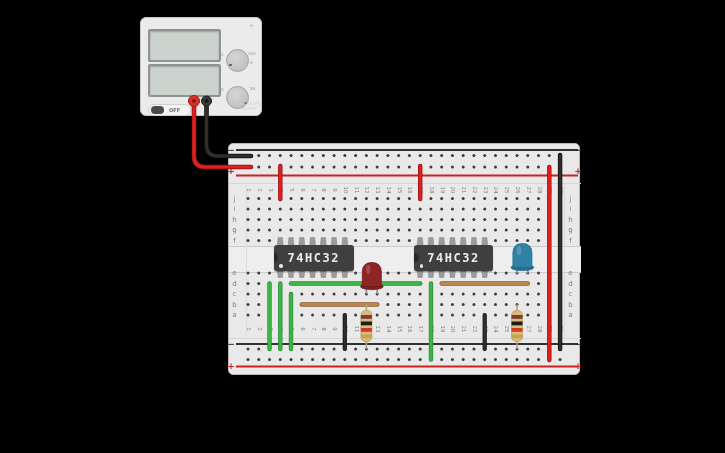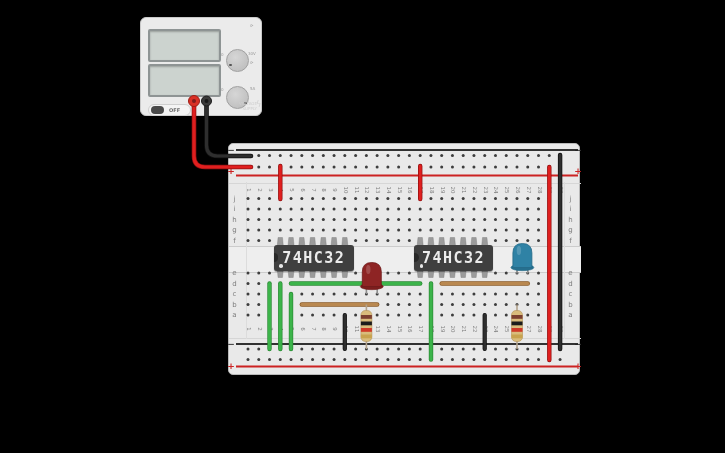--- a/index.html
+++ b/index.html
@@ -30,21 +30,21 @@
   .colnum{position:absolute;font-size:5.5px;color:#7f7f7f;transform:translate(-50%,-50%) rotate(90deg);line-height:5px;}
   .rowletter{position:absolute;font-size:7px;color:#7d7d7d;transform:translate(-50%,-50%);}
   .railsym{position:absolute;font-size:9px;font-weight:bold;transform:translate(-50%,-50%);}
   .railsym.plus{color:#cc2222;}
   .railsym.minus{color:#3d3d3d;}
   
   .chip{position:absolute;height:26.5px;background:#3f3f3f;border-radius:3px;
        box-shadow:0 1px 1px rgba(0,0,0,.4);z-index:6;}
   .chip-label{position:absolute;width:100%;text-align:center;top:50%;transform:translateY(-52%);
        color:#ececec;font-family:"DejaVu Sans Mono", "Liberation Mono", monospace;
-       font-size:15px;font-weight:bold;letter-spacing:1.5px;}
+       font-size:12px;font-weight:bold;letter-spacing:1.5px;}
   .chip-notch{position:absolute;left:0;top:8.5px;width:4.5px;height:9px;background:#282828;border-radius:0 5px 5px 0;}
   .chip-dot{position:absolute;left:5.5px;bottom:3.5px;width:3.5px;height:3.5px;border-radius:50%;background:#e6e6e6;}
   #overlay{position:absolute;left:0;top:0;z-index:5;}
 </style>
 </head>
 <body>
 
 <div id="stage">
 
   <div id="psu">

